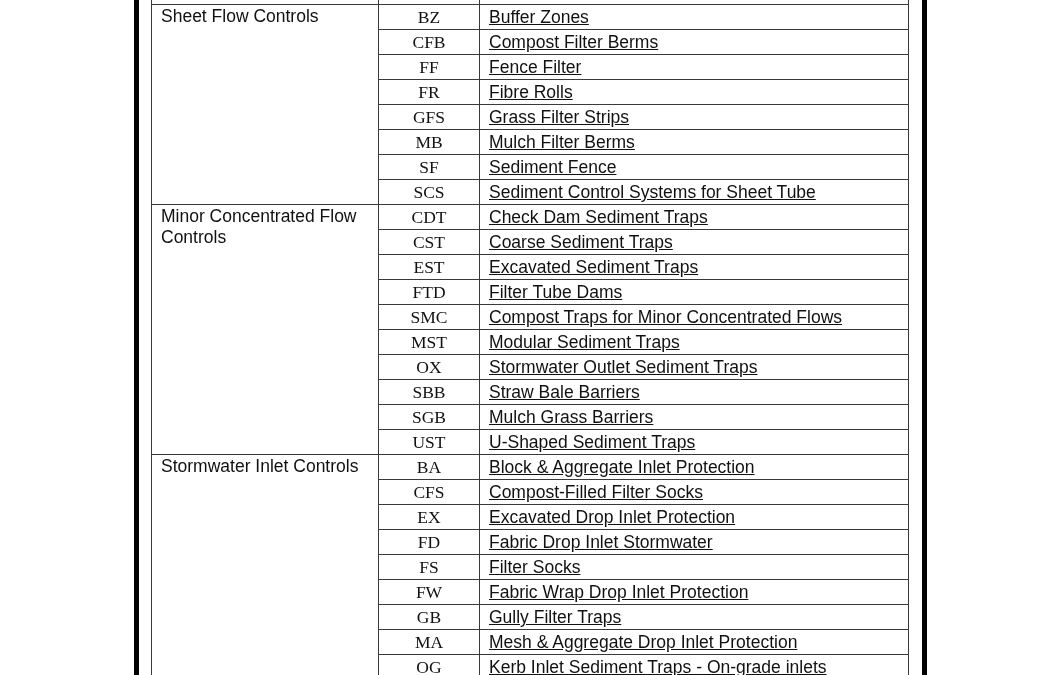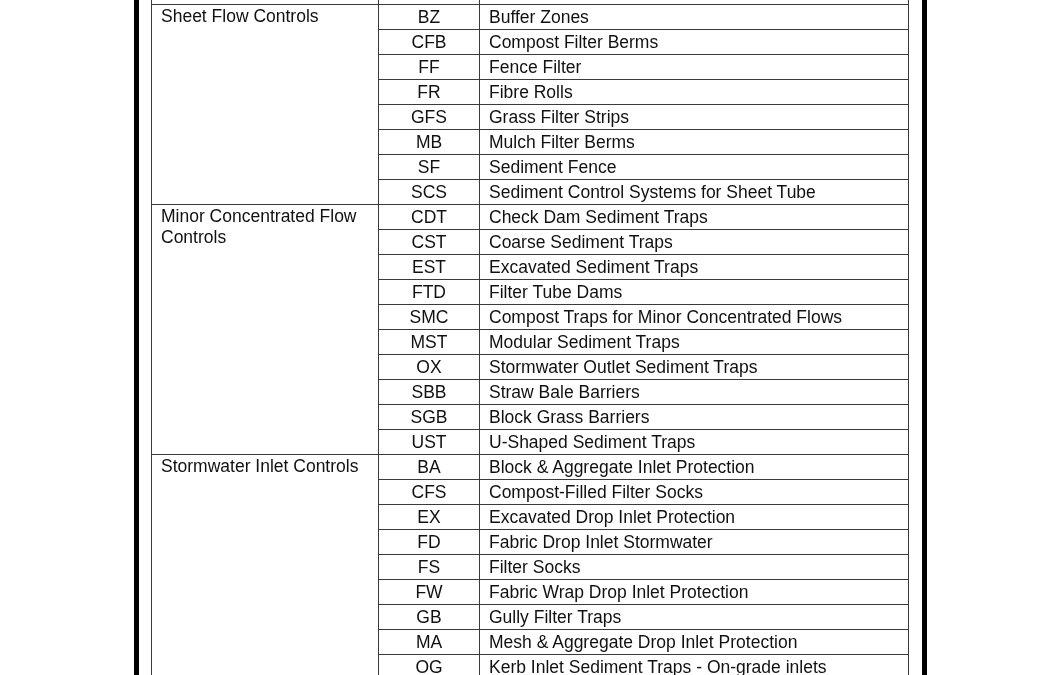--- a/index.html
+++ b/index.html
@@ -45,23 +45,25 @@
     }
     td.group-cell {
       padding-left: 9px !important;
       white-space: normal !important;
       line-height: 21px !important;
       padding-top: 1px !important;
       margin-top: 6px;
     }
     td.code-cell {
       text-align: center;
+      font-family: Liberation Serif, serif;
     }
     td.desc-cell {
       padding-left: 9px !important;
+      text-decoration: underline;
     }
     col.c1 { width: 227px; }
     col.c2 { width: 101px; }
     col.c3 { width: 429px; }
     .cutoff-row td { height: 24px; }
   </style>
 </head>
 <body>
 
 <div class="page-frame"></div>
@@ -139,21 +141,21 @@
       <tr>
         <td class="code-cell">OX</td>
         <td class="desc-cell">Stormwater Outlet Sediment Traps</td>
       </tr>
       <tr>
         <td class="code-cell">SBB</td>
         <td class="desc-cell">Straw Bale Barriers</td>
       </tr>
       <tr>
         <td class="code-cell">SGB</td>
-        <td class="desc-cell">Block Grass Barriers</td>
+        <td class="desc-cell">Mulch Grass Barriers</td>
       </tr>
       <tr>
         <td class="code-cell">UST</td>
         <td class="desc-cell">U-Shaped Sediment Traps</td>
       </tr>
       <tr>
         <td class="group-cell" rowspan="9">Stormwater Inlet Controls</td>
         <td class="code-cell">BA</td>
         <td class="desc-cell">Block &amp; Aggregate Inlet Protection</td>
       </tr>

